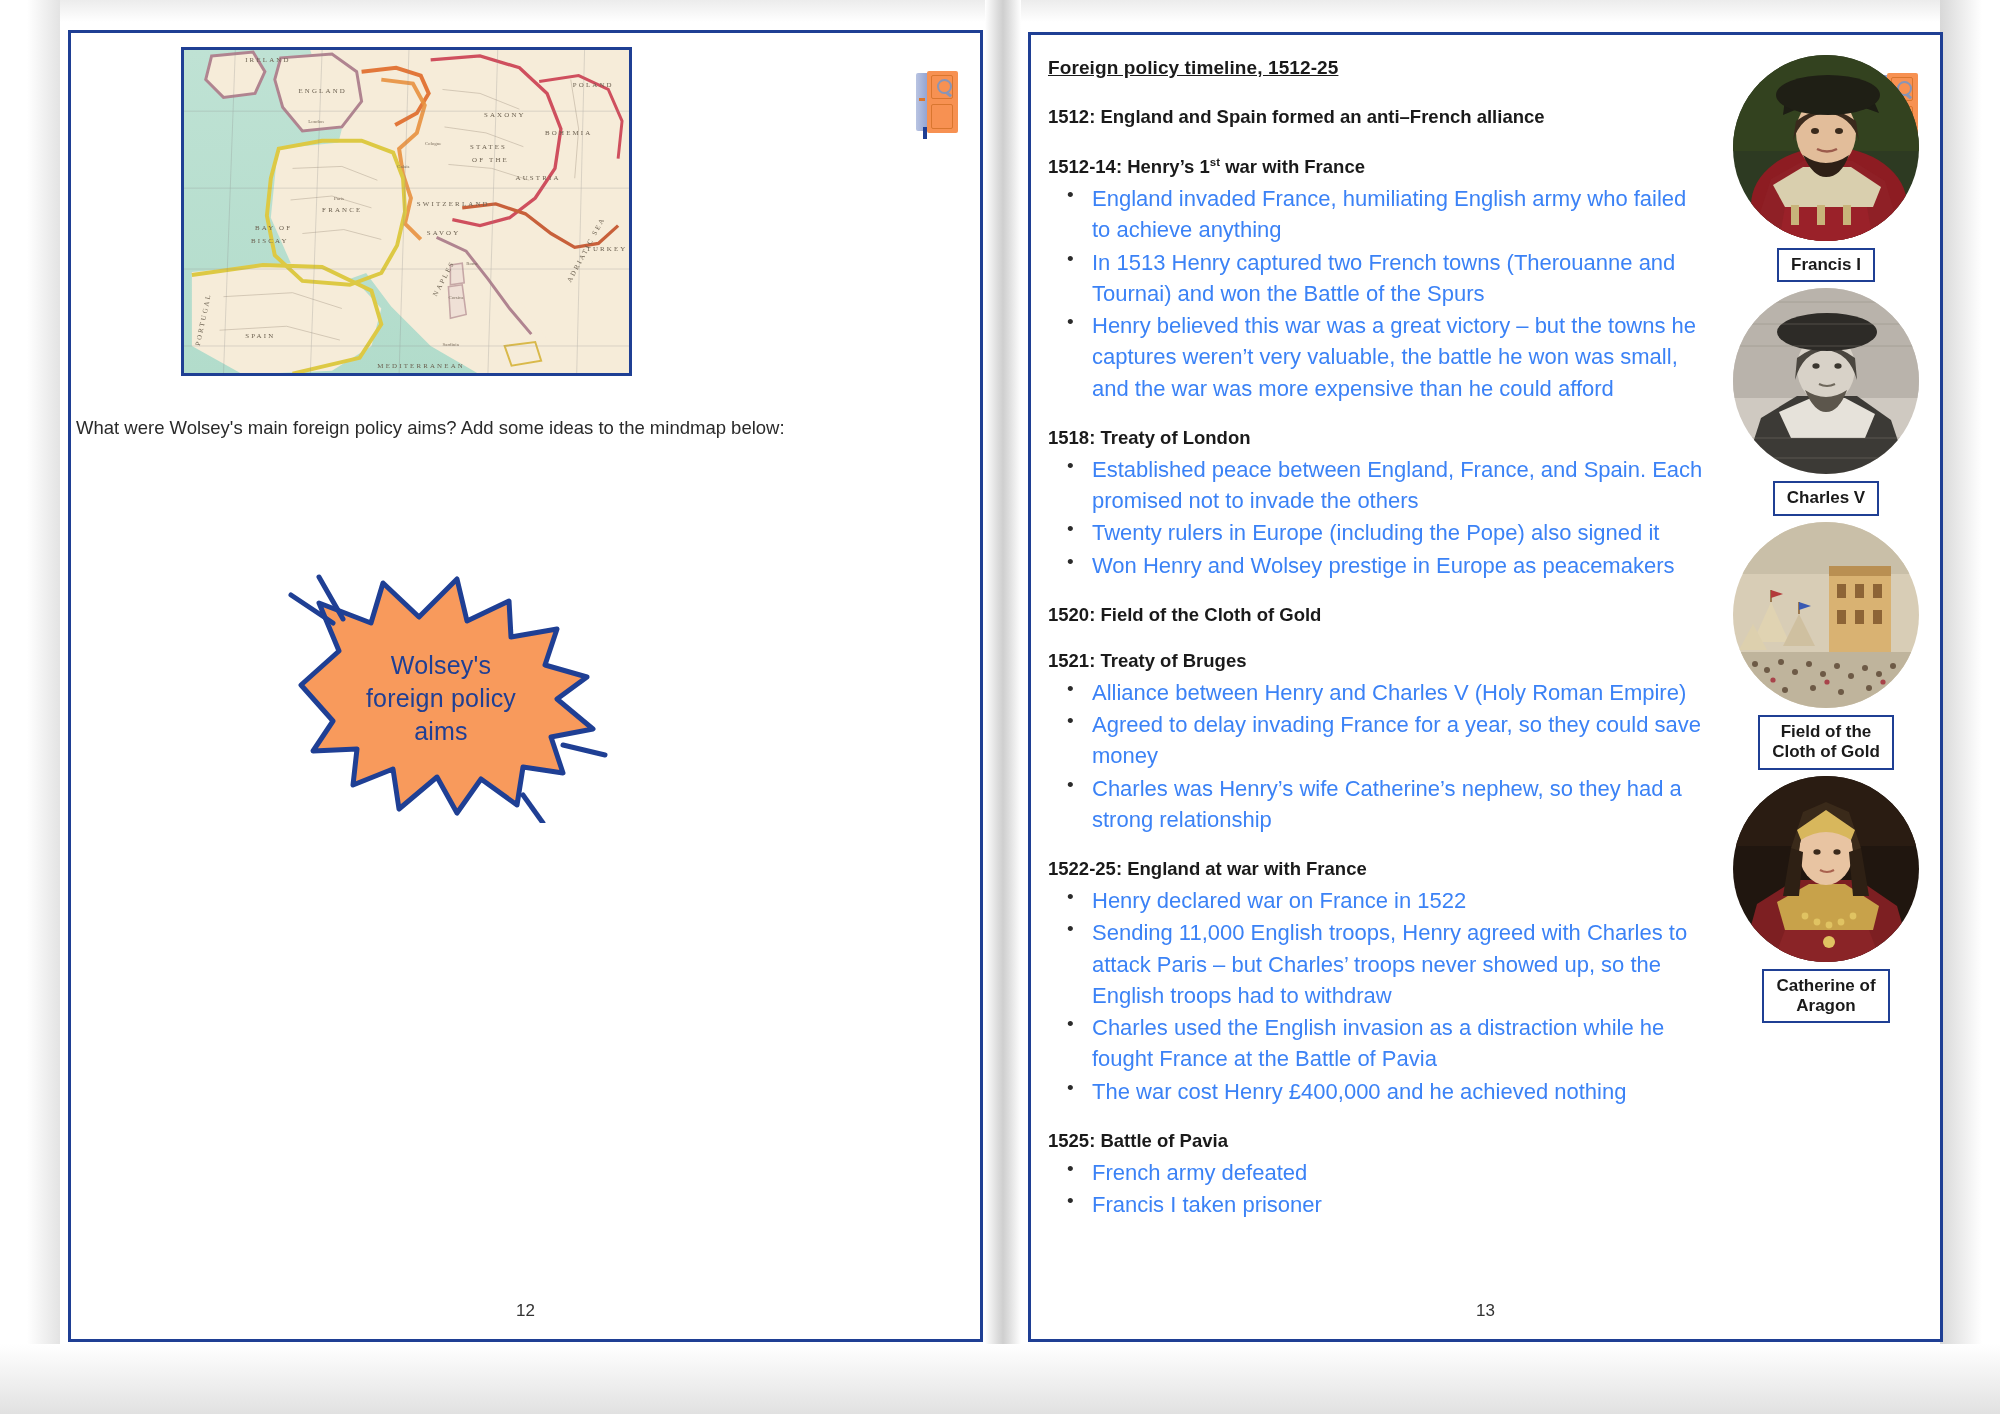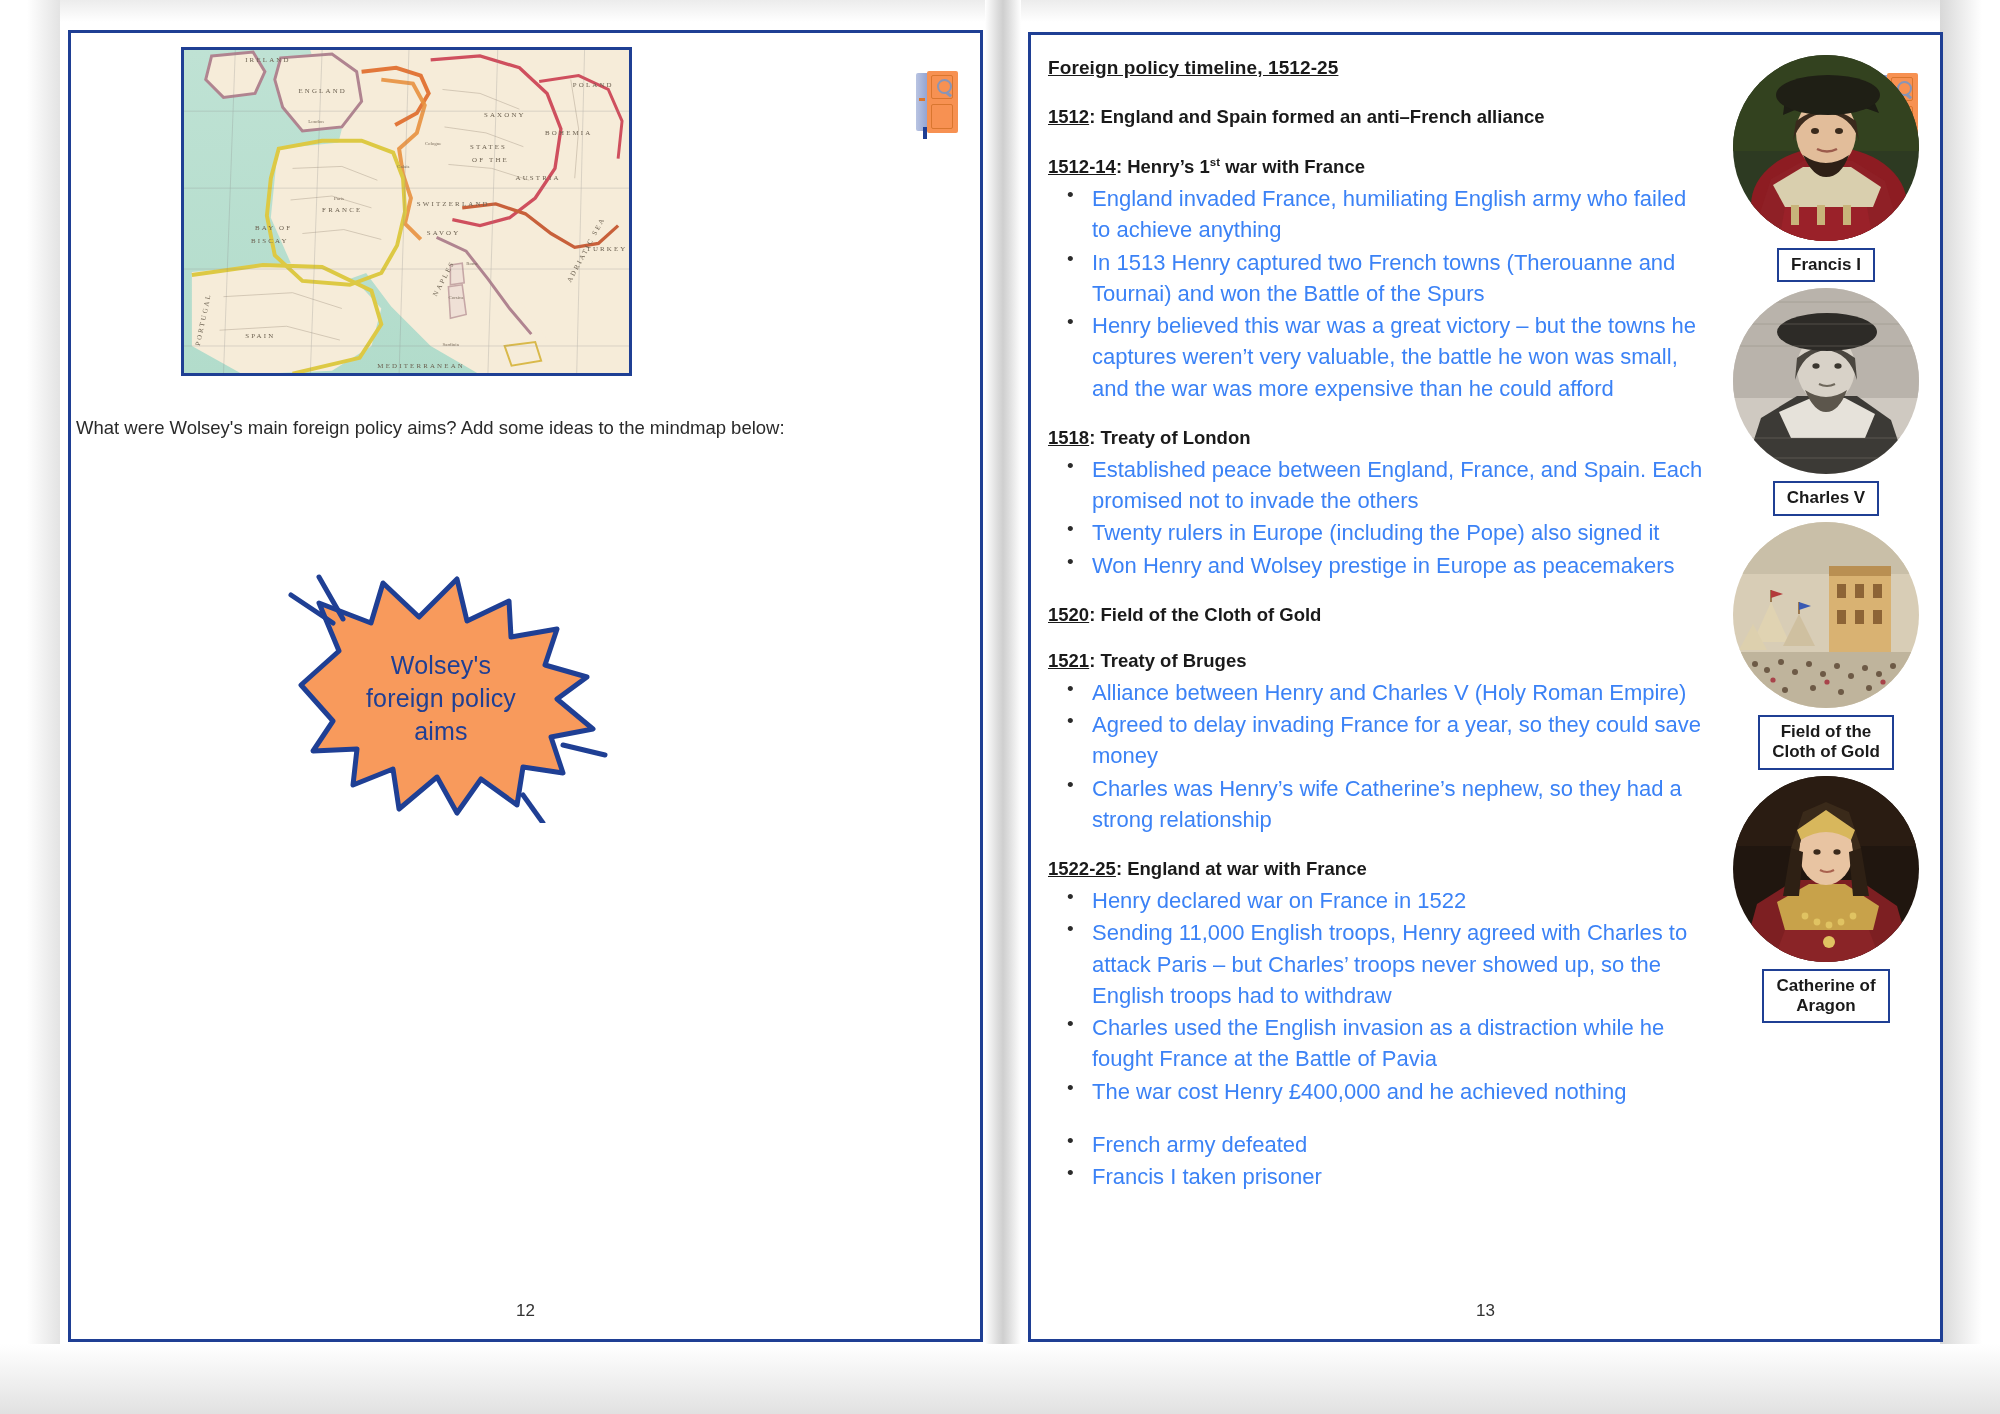--- a/index.html
+++ b/index.html
@@ -194,21 +194,21 @@
     letter-spacing: 0.1px;
   }
   .entry { margin-bottom: 22px; }
   .entry-head {
     font-size: 18.5px;
     font-weight: bold;
     color: #1a1a1a;
     margin-bottom: 4px;
     line-height: 1.3;
   }
-  .entry-head .yr { text-decoration: underline; }
+  .entry-head .yr { }
   .entry-head sup { font-size: 0.62em; vertical-align: super; }
   .entry ul {
     margin: 0;
     padding-left: 42px;
     list-style: none;
   }
   .entry li {
     font-size: 22px;
     color: #3b82f6;
     line-height: 1.42;
@@ -470,20 +470,23 @@
         </div>
         <ul>
           <li>Henry declared war on France in 1522</li>
           <li>Sending 11,000 English troops, Henry agreed with Charles to attack Paris – but Charles’ troops never showed up, so the English troops had to withdraw</li>
           <li>Charles used the English invasion as a distraction while he fought France at the Battle of Pavia</li>
           <li>The war cost Henry £400,000 and he achieved nothing</li>
         </ul>
       </div>
 
       <div class="entry">
+        <div class="entry-head">
+          <span class="yr">1525</span><span>: </span><span>Battle of Pavia</span>
+        </div>
         <ul>
           <li>French army defeated</li>
           <li>Francis I taken prisoner</li>
         </ul>
       </div>
     </div>
 
     <div class="portrait-col">
 
       <div class="portrait-item">

